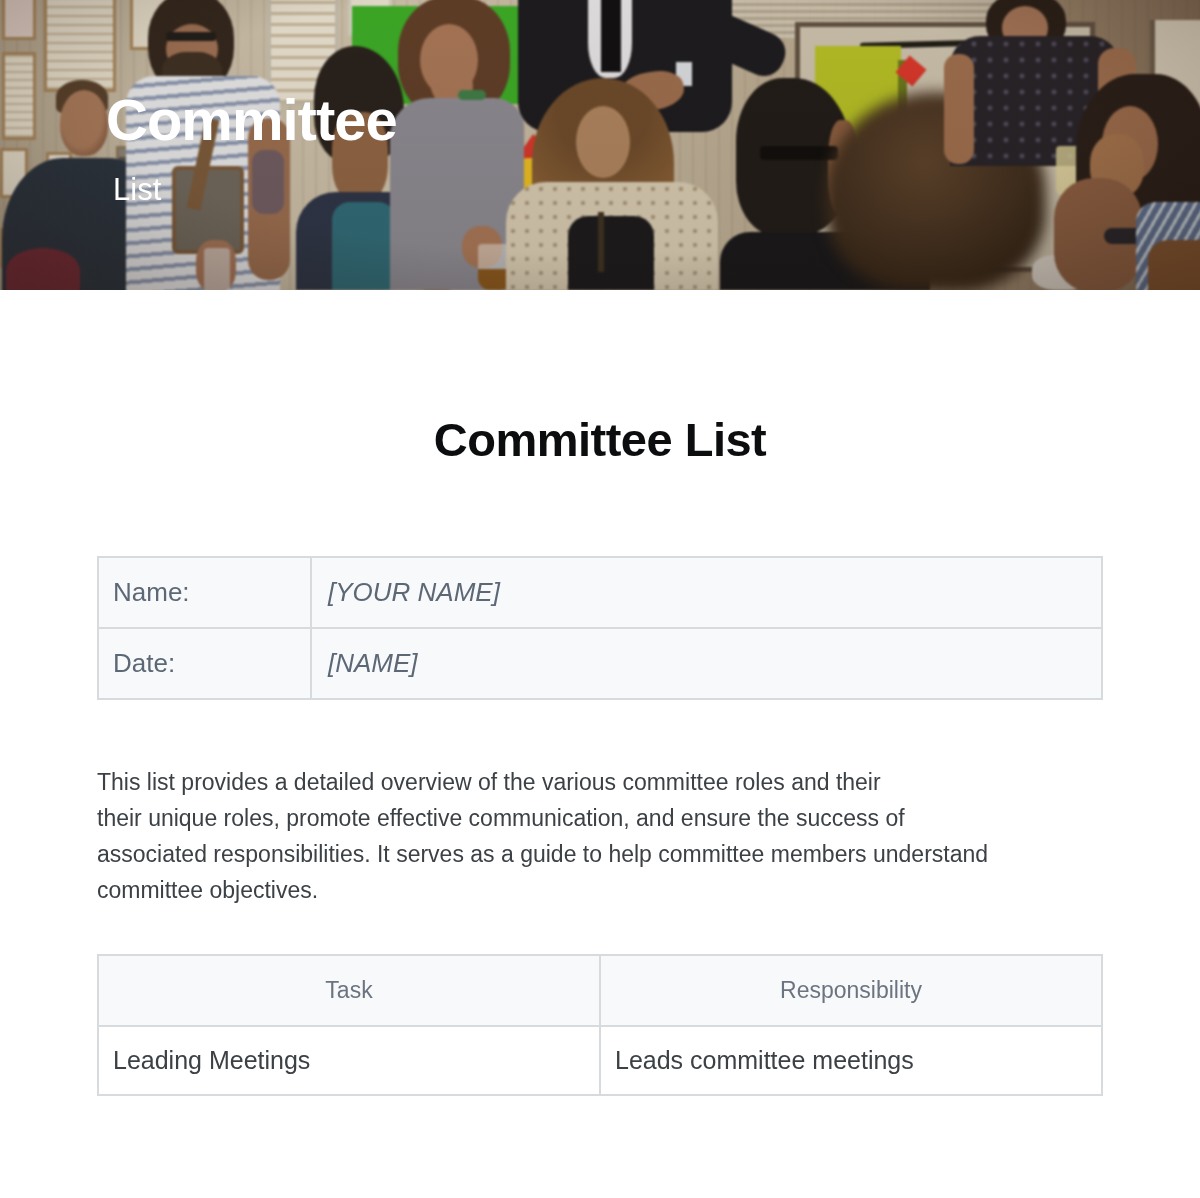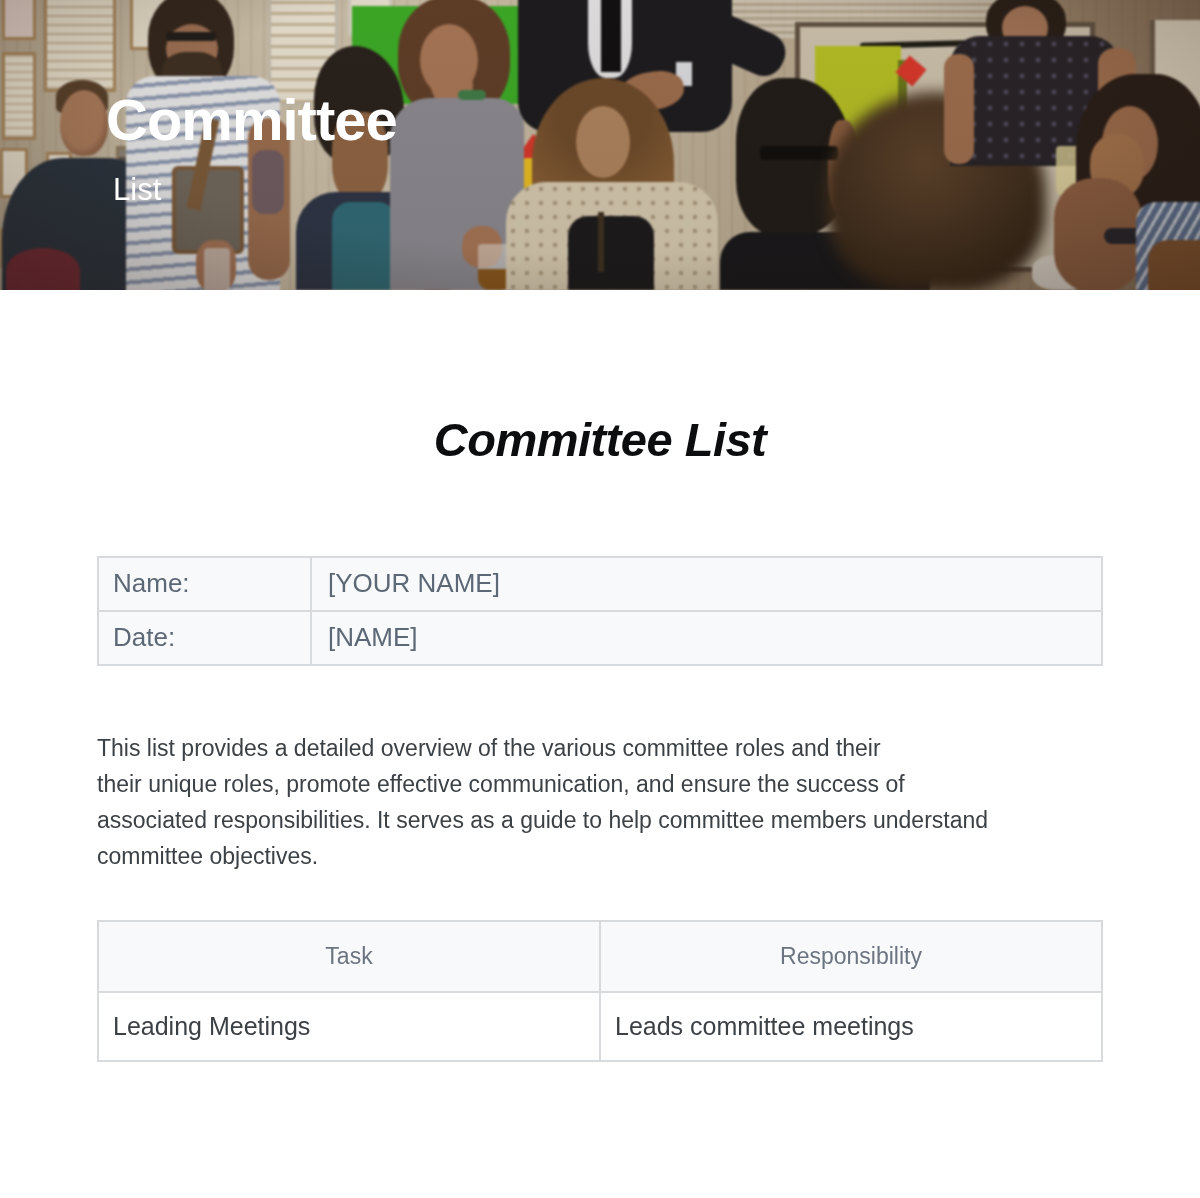--- a/index.html
+++ b/index.html
@@ -27,29 +27,29 @@
   }
   .hero-subtitle {
     position:absolute; left:113px; top:172px; margin:0;
     font-size:31px; line-height:1.16; font-weight:400; color:#ffffff;
   }
 
   
   .content { width:1006px; margin:0 auto; }
   .doc-title {
     margin:124px 0 16px; text-align:center;
-    font-size:47px; line-height:1.12; font-weight:700; letter-spacing:-.5px; color:#0c0d0e;font-style:italic;
+    font-size:47px; line-height:1.12; font-weight:700; letter-spacing:-.5px; color:#0c0d0e;
   }
   table { border-collapse:collapse; width:100%; table-layout:fixed; }
   .info-table { margin-top:89px; }
   .info-table td {
-    background:#f8f9fa; border:2px solid #d8dbde; height:54px;
+    background:#f8f9fa; border:2px solid #d8dbde; height:71px;
     font-size:26px; color:#5d6876; padding:0 2px 0 14px; vertical-align:middle;margin-top:47px;
   }
-  .info-table td.val { padding-left:16px; }
+  .info-table td.val { padding-left:16px;font-style:italic; }
   .info-table col.c1 { width:213px; }
 
   .intro { margin-top:64px; font-size:23px; line-height:36px; color:#3c4146; }
   .intro div { white-space:nowrap; }
 
   .section-heading {
     margin:55px 0 0; font-size:38px; line-height:1.15; font-weight:700; letter-spacing:-.3px; color:#0c0d0e;
   }
   .task-table { margin-top:46px; }
   .task-table th {

